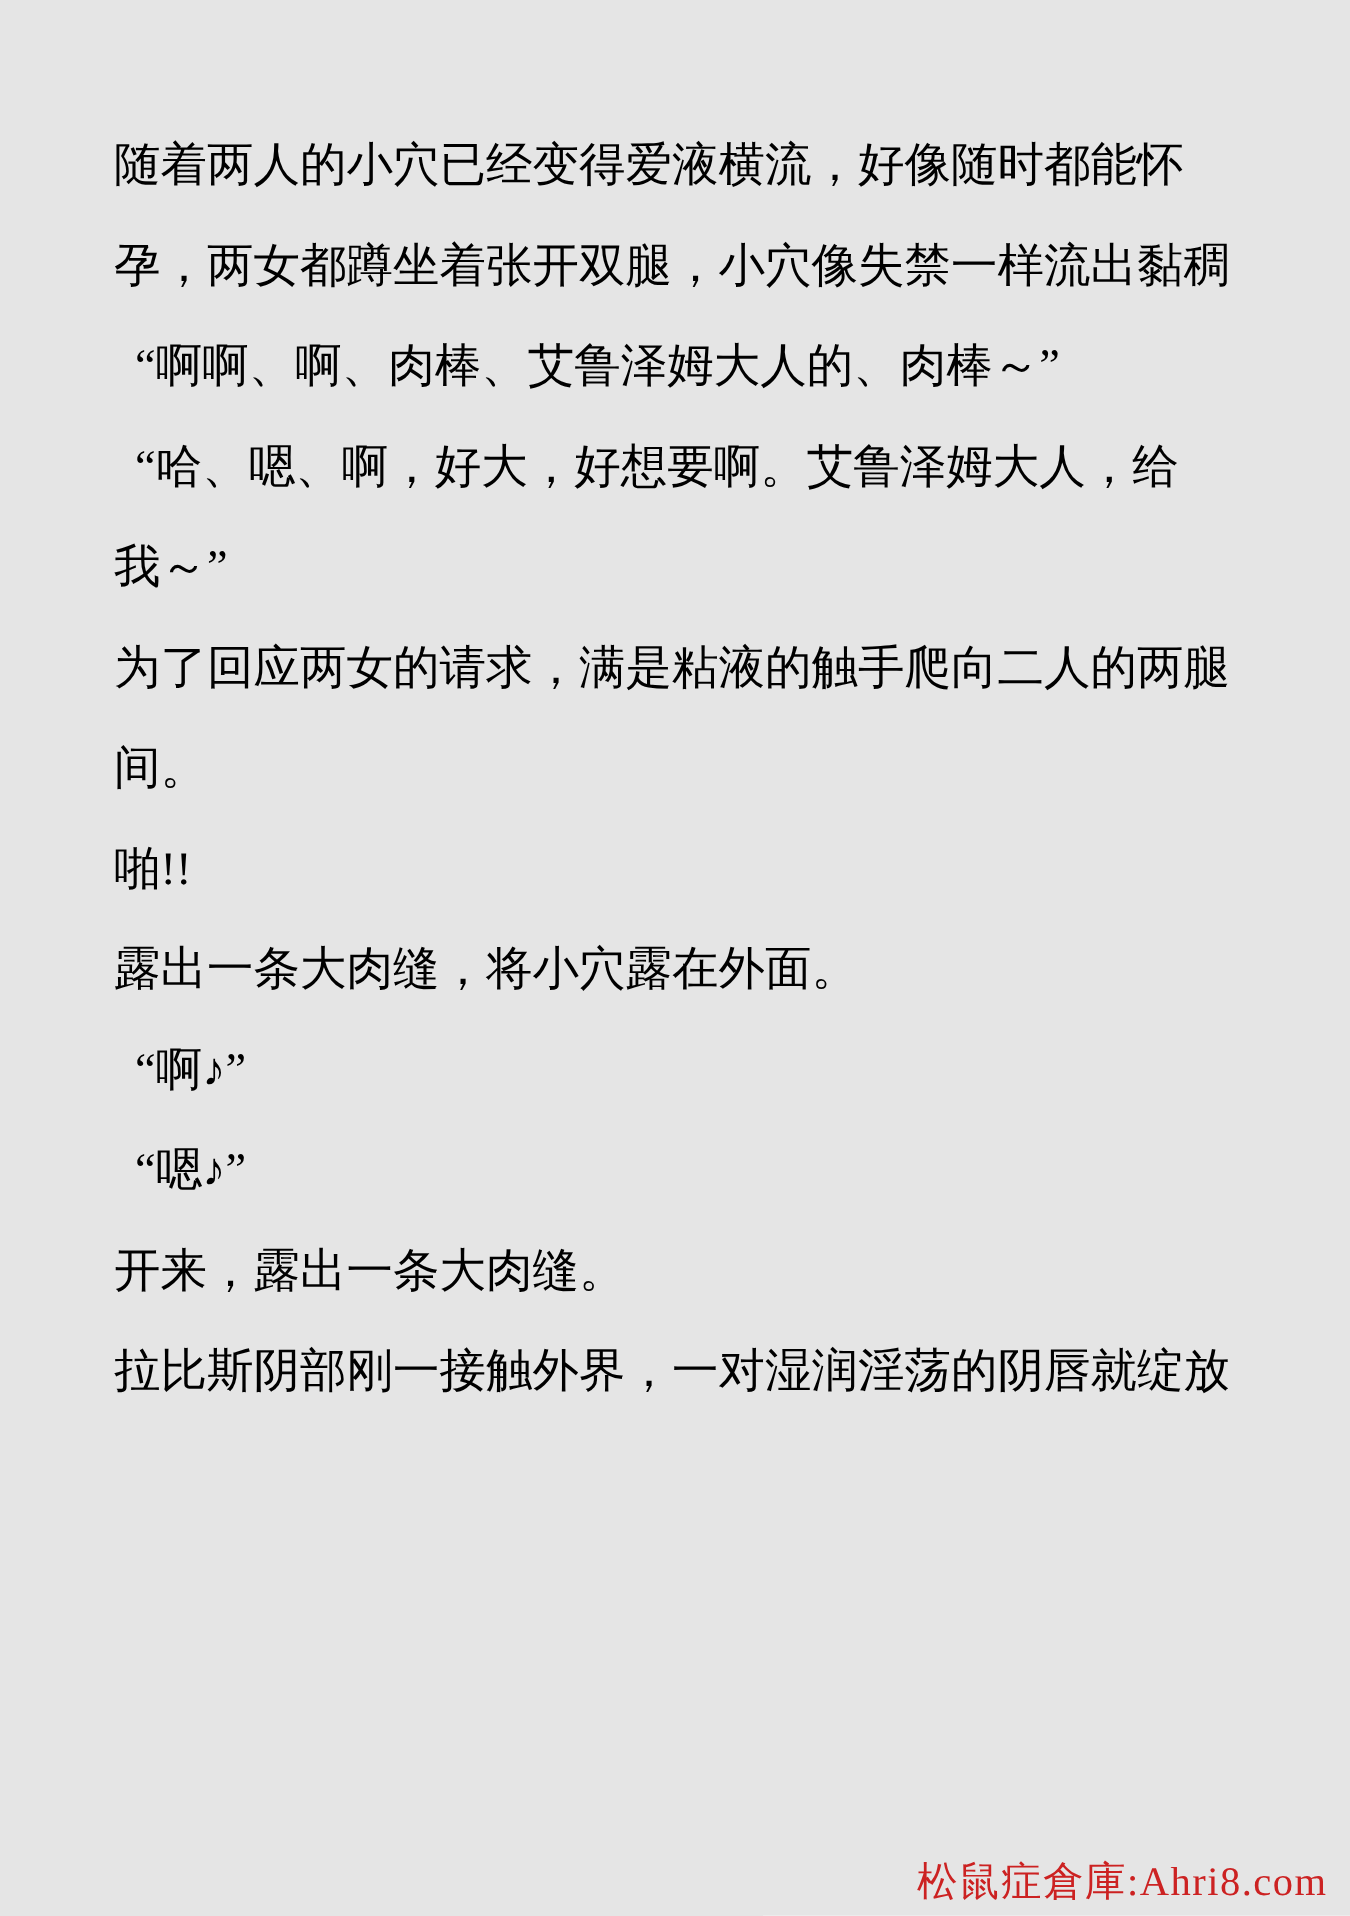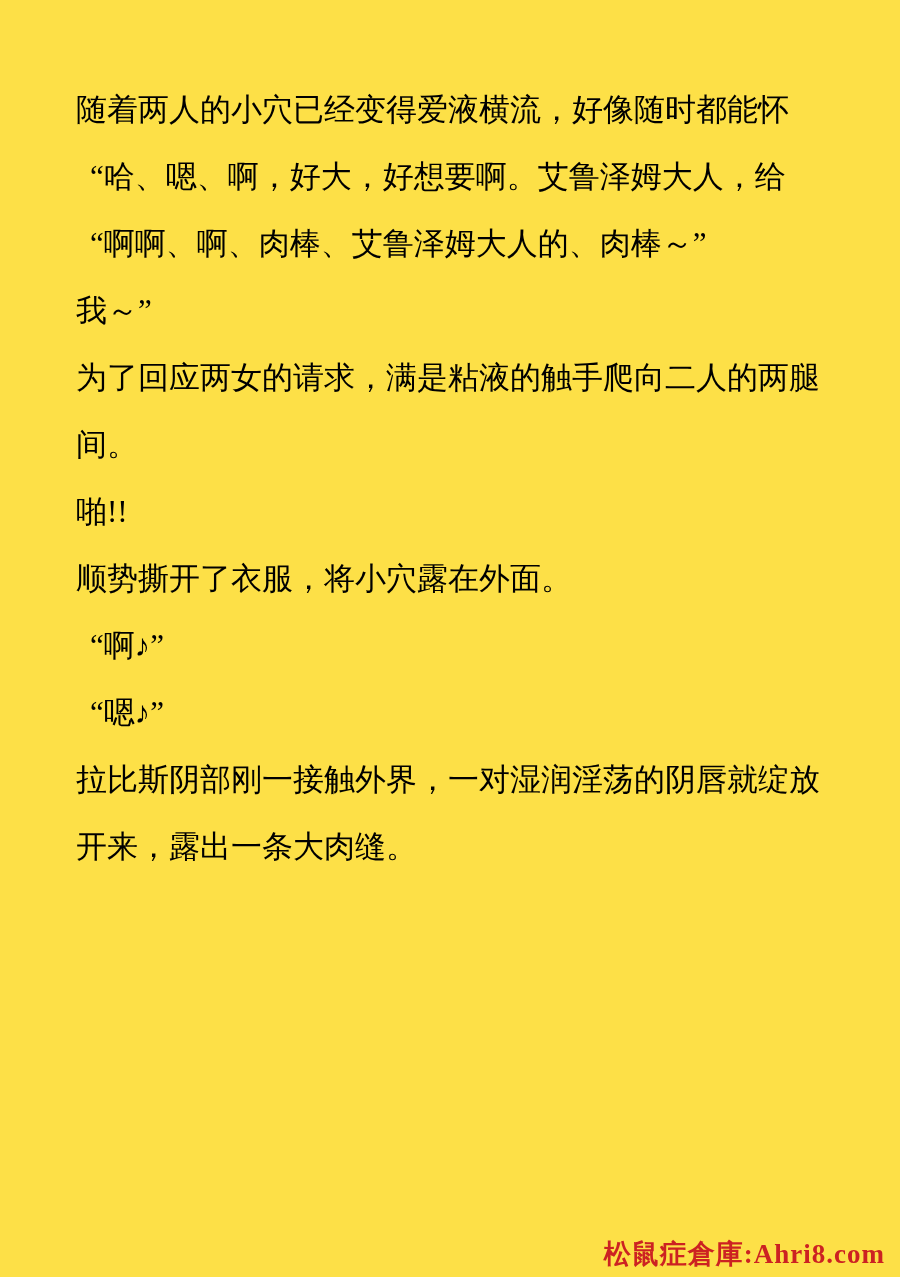--- a/index.html
+++ b/index.html
@@ -10,21 +10,21 @@
     width: 900px;
     height: 1277px;
     background: #ffffff;
     position: relative;
     overflow: hidden;
     font-family: "Liberation Serif", "DejaVu Serif", serif;
   }
   .page {
     position: absolute;
     inset: 0;
-    background: #fde047;
+    background: #e5e5e5;
     padding-left: 24px;
   }
   .text-block {
     position: absolute;
     left: 76px;
     top: 76px;
     width: 760px;
   }
   .line {
     font-size: 31px;
@@ -39,38 +39,38 @@
   }
   .watermark {
     position: absolute;
     right: 15px;
     bottom: 8px;
     font-size: 27px;
     line-height: 30px;
     color: #cc2222;
     letter-spacing: 1px;
     white-space: pre;
-    font-weight: bold;
   }
 </style>
 </head>
 <body>
 
 <div class="page">
 
   <div class="text-block">
     <div class="line">随着两人的小穴已经变得爱液横流，好像随时都能怀</div>
+    <div class="line">孕，两女都蹲坐着张开双腿，小穴像失禁一样流出黏稠</div>
+    <div class="line indent">“啊啊、啊、肉棒、艾鲁泽姆大人的、肉棒～”</div>
     <div class="line indent">“哈、嗯、啊，好大，好想要啊。艾鲁泽姆大人，给</div>
-    <div class="line indent">“啊啊、啊、肉棒、艾鲁泽姆大人的、肉棒～”</div>
     <div class="line">我～”</div>
     <div class="line">为了回应两女的请求，满是粘液的触手爬向二人的两腿</div>
     <div class="line">间。</div>
     <div class="line">啪!!</div>
-    <div class="line">顺势撕开了衣服，将小穴露在外面。</div>
+    <div class="line">露出一条大肉缝，将小穴露在外面。</div>
     <div class="line indent">“啊♪”</div>
     <div class="line indent">“嗯♪”</div>
+    <div class="line">开来，露出一条大肉缝。</div>
     <div class="line">拉比斯阴部刚一接触外界，一对湿润淫荡的阴唇就绽放</div>
-    <div class="line">开来，露出一条大肉缝。</div>
   </div>
 
   <div class="watermark">松鼠症倉庫:Ahri8.com</div>
 
 </div>
 
 </body></html>

